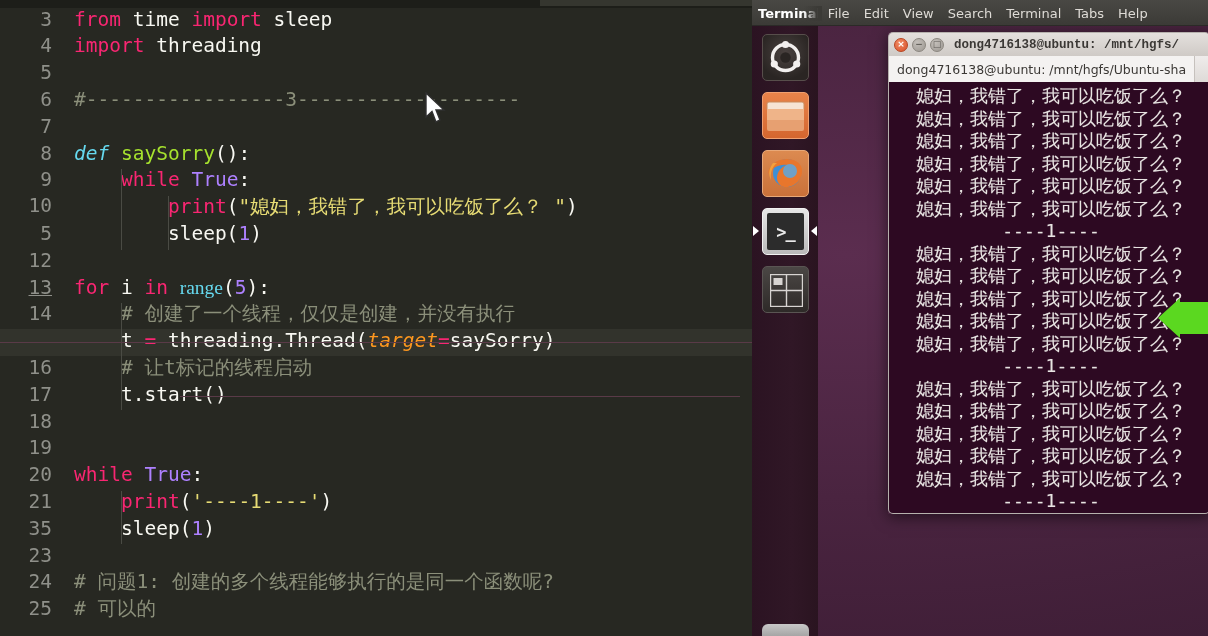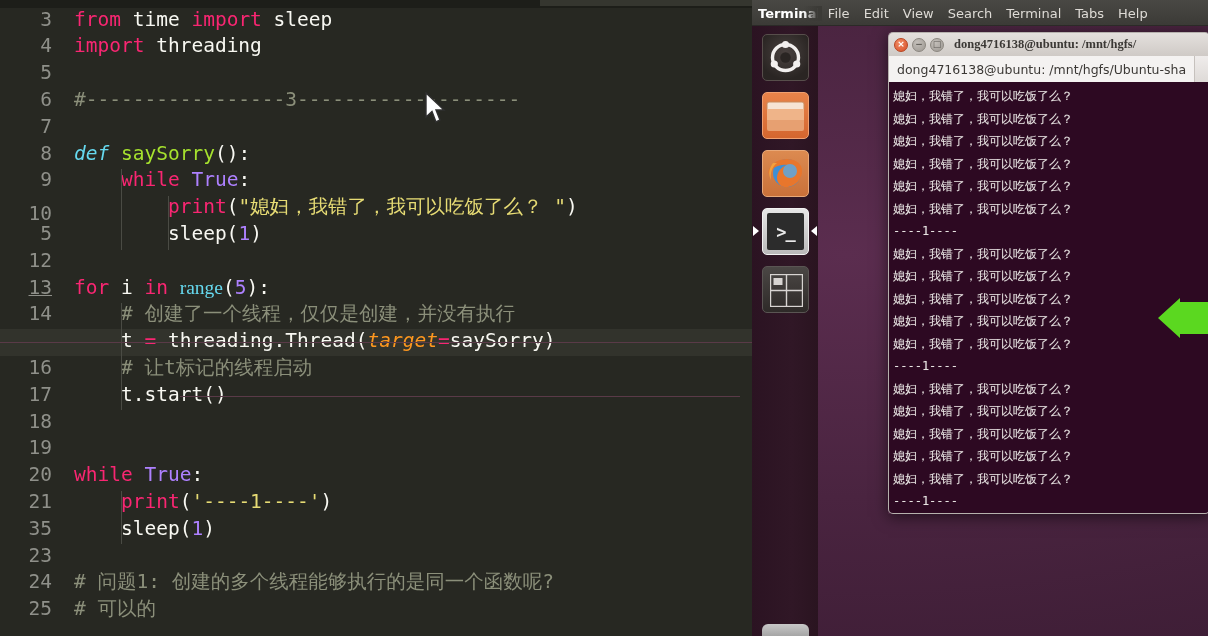--- a/index.html
+++ b/index.html
@@ -189,21 +189,21 @@
   }
   .wbtn { width:14px; height:14px; border-radius:50%; margin-right:4px; position:relative; }
   .wbtn.close { background:radial-gradient(circle at 35% 30%, #f08a63, #d9512a); border:1px solid #b8431f; }
   .wbtn.min   { background:radial-gradient(circle at 35% 30%, #c4bfba, #9d9892); border:1px solid #8b867f; }
   .wbtn.max   { background:radial-gradient(circle at 35% 30%, #c4bfba, #9d9892); border:1px solid #8b867f; }
   .wbtn .g { position:absolute; inset:0; display:flex; align-items:center; justify-content:center;
              font-size:9px; color:#ffffff; font-weight:bold; line-height:1; }
   .wbtn.min .g, .wbtn.max .g { color:#5f5b56; }
   #term-title {
     font-size:12.5px; font-weight:bold; color:#3b3835;
-    font-family:Liberation Serif, serif;
+    font-family:Liberation Mono, monospace;
     margin-left:6px; white-space:nowrap;
   }
   #term-tabbar {
     height:26px;
     background:linear-gradient(#efeceb, #dedad7);
     border-left:1px solid #b6b1ad; border-right:1px solid #b6b1ad;
     display:flex; align-items:center;
     overflow:hidden;
   }
   #term-tab {
@@ -220,25 +220,26 @@
     background:#2d0922;
     border:1px solid #b6b1ad;
     border-top:none;
     border-radius:0 0 5px 5px;
     padding:3px 0 0 4px;
     overflow:hidden;
     position:relative;
   }
   .tline {
     font-family:"DejaVu Sans Mono", monospace;
-    font-size:12px;
+    font-size:18px;
     line-height:22.5px;
     color:#e8e4e2;
     white-space:pre;
     text-shadow:0 0 1px rgba(255,255,255,0.25);
+    text-align:center;
   }
   .tline.sep { letter-spacing:0px; }
 
   
   #green-arrow {
     position:absolute; left:1158px; top:298px; z-index:70;
   }
 </style>
 </head>
 <body>
@@ -249,21 +250,21 @@
   <div id="editor-topstrip"></div>
   <div id="editor-topstrip-right"></div>
   <div class="gutter">
       <div class="ln" style="top: -1.5px;">3</div>
       <div class="ln" style="top: 25.3px;">4</div>
       <div class="ln" style="top: 52.1px;">5</div>
       <div class="ln" style="top: 78.9px;">6</div>
       <div class="ln" style="top: 105.7px;">7</div>
       <div class="ln" style="top: 132.5px;">8</div>
       <div class="ln" style="top: 159.3px;">9</div>
-      <div class="ln" style="top: 193px; padding-left: 16px;">10</div>
+      <div class="ln" style="top: 185px; padding-left: 16px;">10</div>
       <div class="ln" style="top: 212.9px;">5</div>
       <div class="ln" style="top: 239.7px;">12</div>
       <div class="ln" style="top: 266.5px; text-decoration: underline;">13</div>
       <div class="ln" style="top: 293.3px;">14</div>
       <div class="active-gutter" style="top: 321.1px;"></div>
       <div class="ln" style="top: 320.1px;">15</div>
       <div class="ln" style="top: 346.9px;">16</div>
       <div class="ln" style="top: 373.7px;">17</div>
       <div class="ln" style="top: 400.5px;">18</div>
       <div class="ln" style="top: 427.3px;">19</div>

